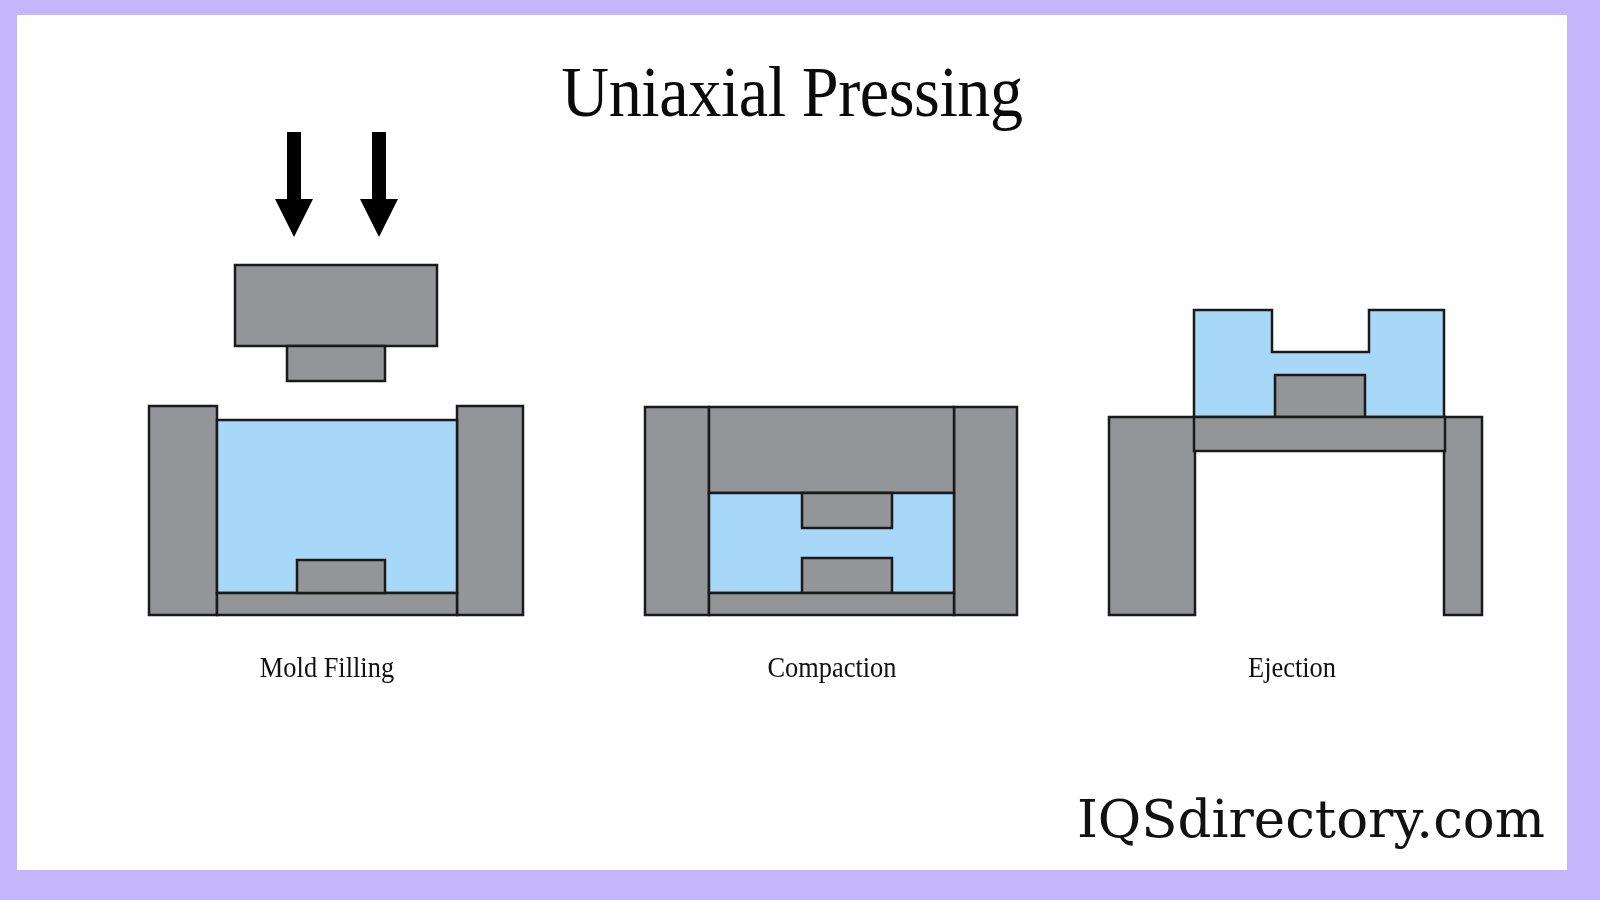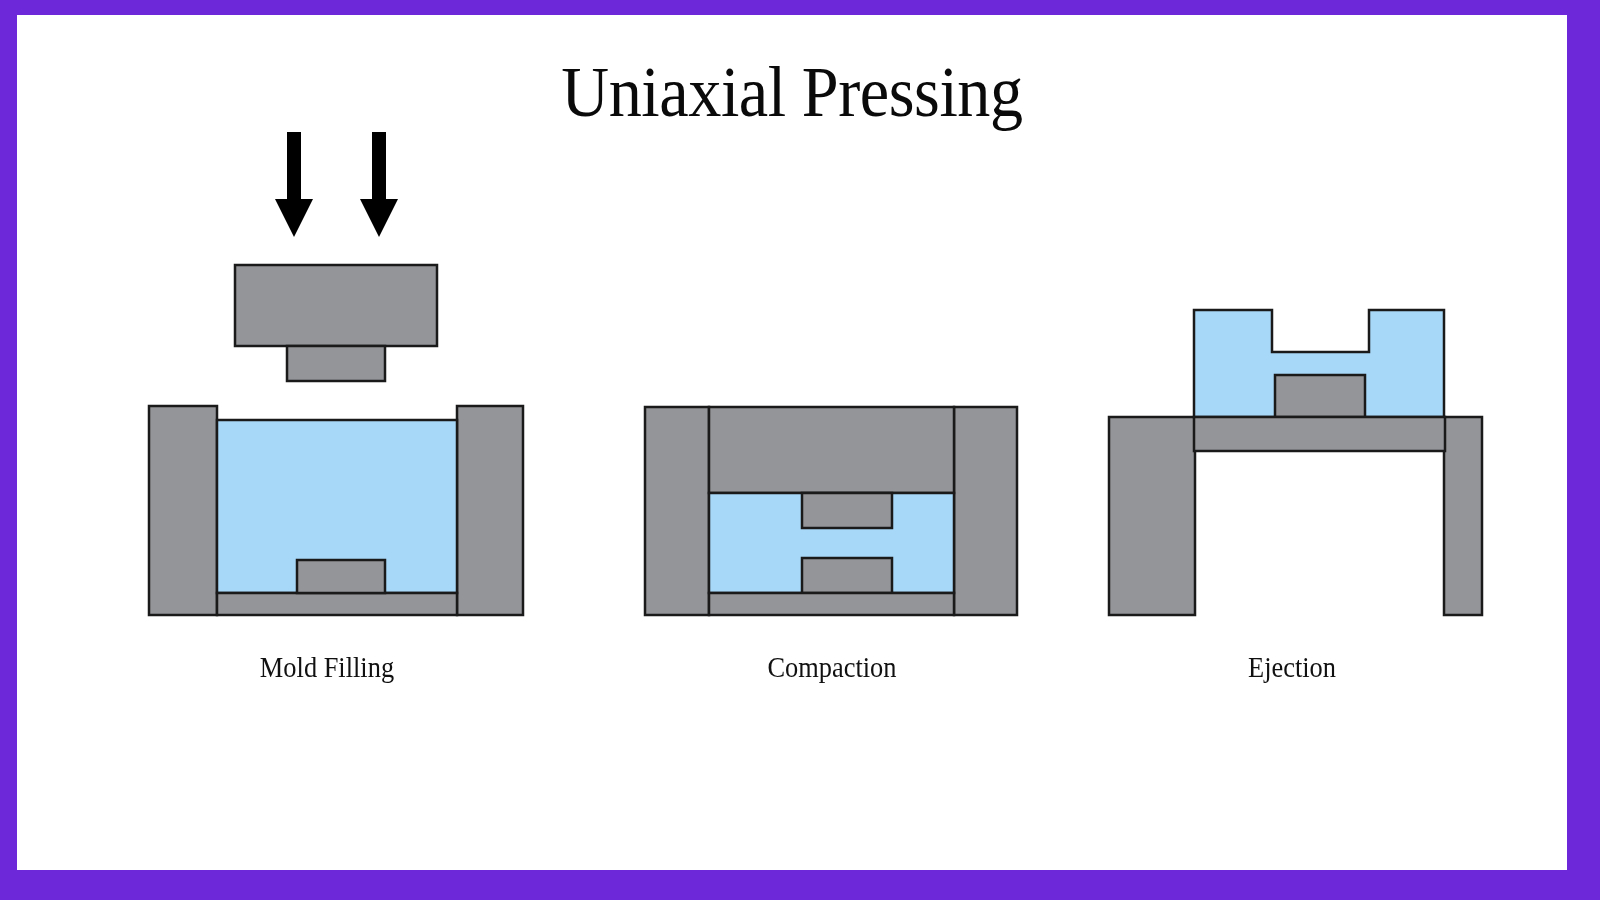--- a/index.html
+++ b/index.html
@@ -10,21 +10,21 @@
   body {
     width: 1600px;
     height: 900px;
     font-family: "Liberation Serif", "DejaVu Serif", serif;
     overflow: hidden;
   }
   #figure-root {
     position: relative;
     width: 1600px;
     height: 900px;
-    background: #6d28d9;
+    background: #c4b5fd;
     box-sizing: border-box;
     text-decoration: underline;
   }
   #figure-canvas {
     position: absolute;
     left: 17px;
     top: 15px;
     width: 1550px;
     height: 855px;
     background: #ffffff;
@@ -123,15 +123,16 @@
                  L 1427,317 L 1177,317 Z" fill="#a8d8f8" stroke="#1a1a1a" stroke-width="2.5"></path>
         <rect x="1258" y="275" width="90" height="42" fill="#949599" stroke="#1a1a1a" stroke-width="2.5"></rect>
         <rect x="1177" y="317" width="251" height="34" fill="#949599" stroke="#1a1a1a" stroke-width="2.5"></rect>
       </g>
     </svg>
 
     <div class="stage-caption" id="caption-mold-filling">Mold Filling</div>
     <div class="stage-caption" id="caption-compaction">Compaction</div>
     <div class="stage-caption" id="caption-ejection">Ejection</div>
 
+    <div id="watermark">IQSdirectory.com</div>
 
   </div>
 </div>
 
 </body></html>

